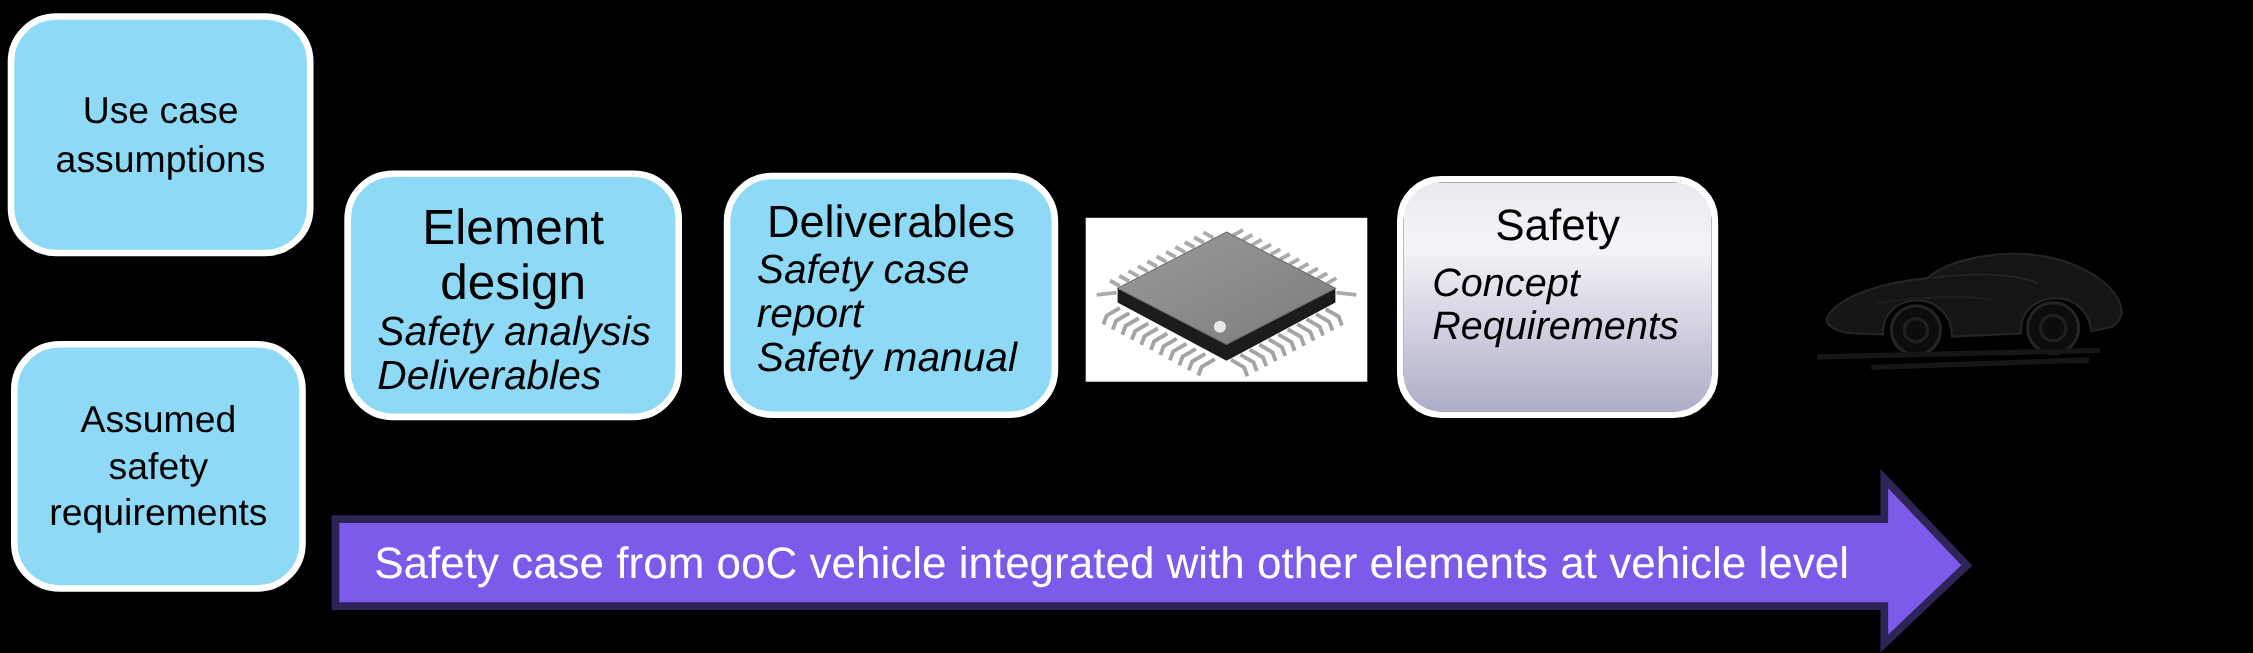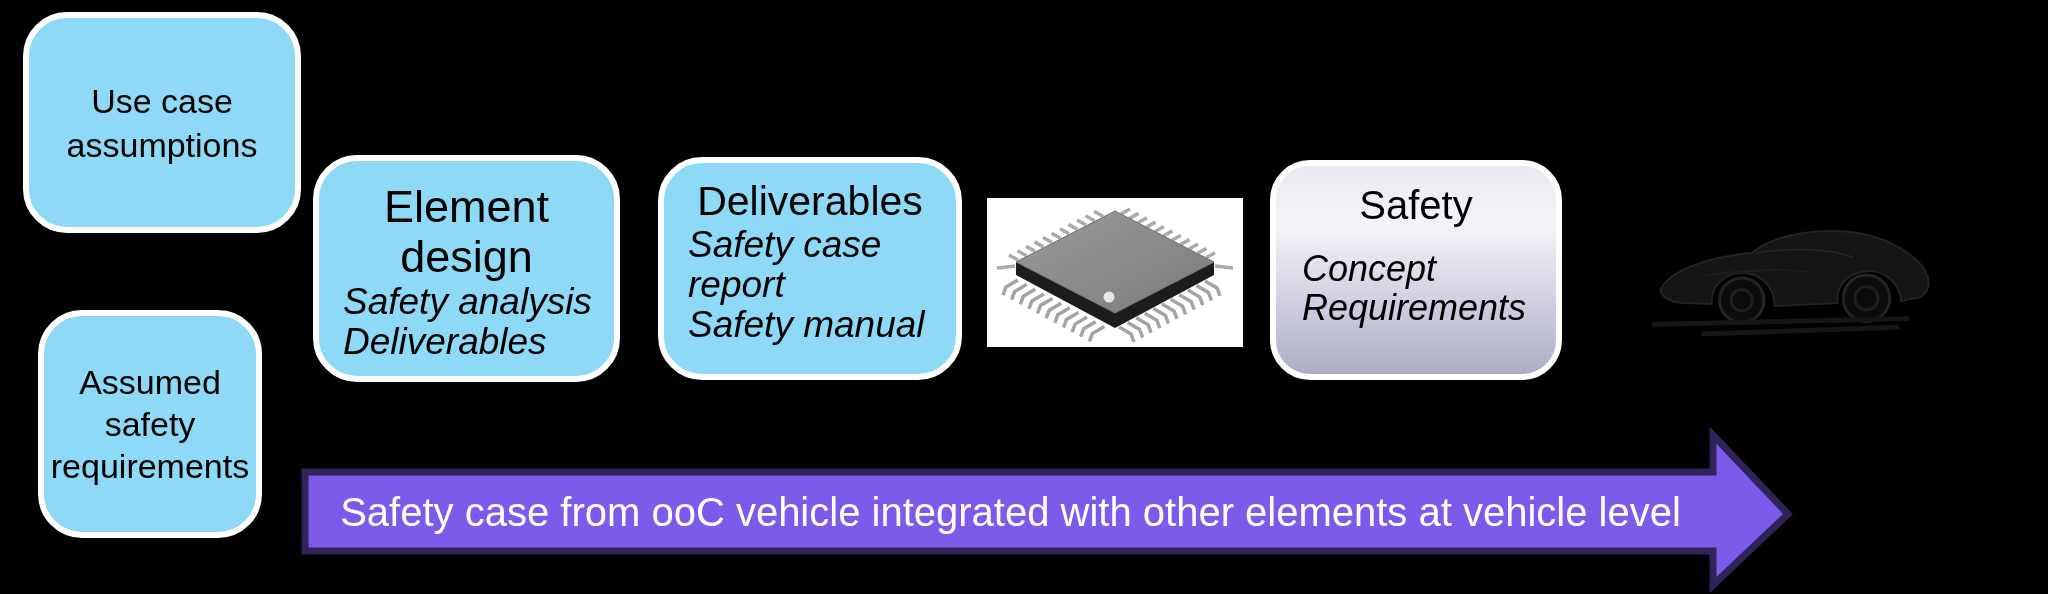--- a/index.html
+++ b/index.html
@@ -33,41 +33,40 @@
     color: var(--box-text);
     background: var(--box-blue);
   }
   .box .pre { white-space: pre-line; }
 
   .box-center {
     display: flex;
     align-items: center;
     justify-content: center;
     text-align: center;
-    margin-left: 16px;
   }
 
   .box1 { left: 7px;  top: 12px;  width: 278px; height: 221px; font-size: 34px; line-height: 44px; }
-  .box2 { left: 22px; top: 310px; width: 224px; height: 228px; font-size: 34px; line-height: 42px; }
+  .box2 { left: 10px; top: 310px; width: 268px; height: 228px; font-size: 34px; line-height: 42px; }
 
   .box3 { left: 313px; top: 155px; width: 307px; height: 227px; padding-top: 8px; }
   .box3 .title { font-size: 45px; line-height: 50px; text-align: center; margin-top: 13px; }
   .box3 .subtitle { font-size: 37px; line-height: 40px; font-style: italic; padding-left: 24px; }
 
   .box4 { left: 658px; top: 157px; width: 304px; height: 223px; padding-top: 14px; }
   .box4 .title { font-size: 41px; line-height: 48px; text-align: center; }
   .box4 .subtitle { font-size: 37px; line-height: 40px; font-style: italic; padding-left: 24px; }
 
   .box5 {
     left: 1270px; top: 160px; width: 292px; height: 220px; padding-top: 12px;
     background: linear-gradient(to bottom, var(--gradient-top) 0%, var(--gradient-mid) 28%, var(--gradient-bottom) 100%);
     border-radius: 40px;
   }
   .box5 .title { font-size: 40px; line-height: 55px; text-align: center; }
-  .box5 .subtitle { font-size: 36px; line-height: 39px; font-style: italic; padding-left: 26px; margin-top: 16px; }
+  .box5 .subtitle { font-size: 36px; line-height: 39px; font-style: italic; padding-left: 26px; margin-top: 4px; }
 
   .chip-frame {
     position: absolute;
     left: 987px; top: 198px; width: 256px; height: 149px;
     background: #FFFFFF;
   }
   .chip-frame svg { display: block; width: 100%; height: 100%; }
 
   .car-wrap {
     position: absolute;

